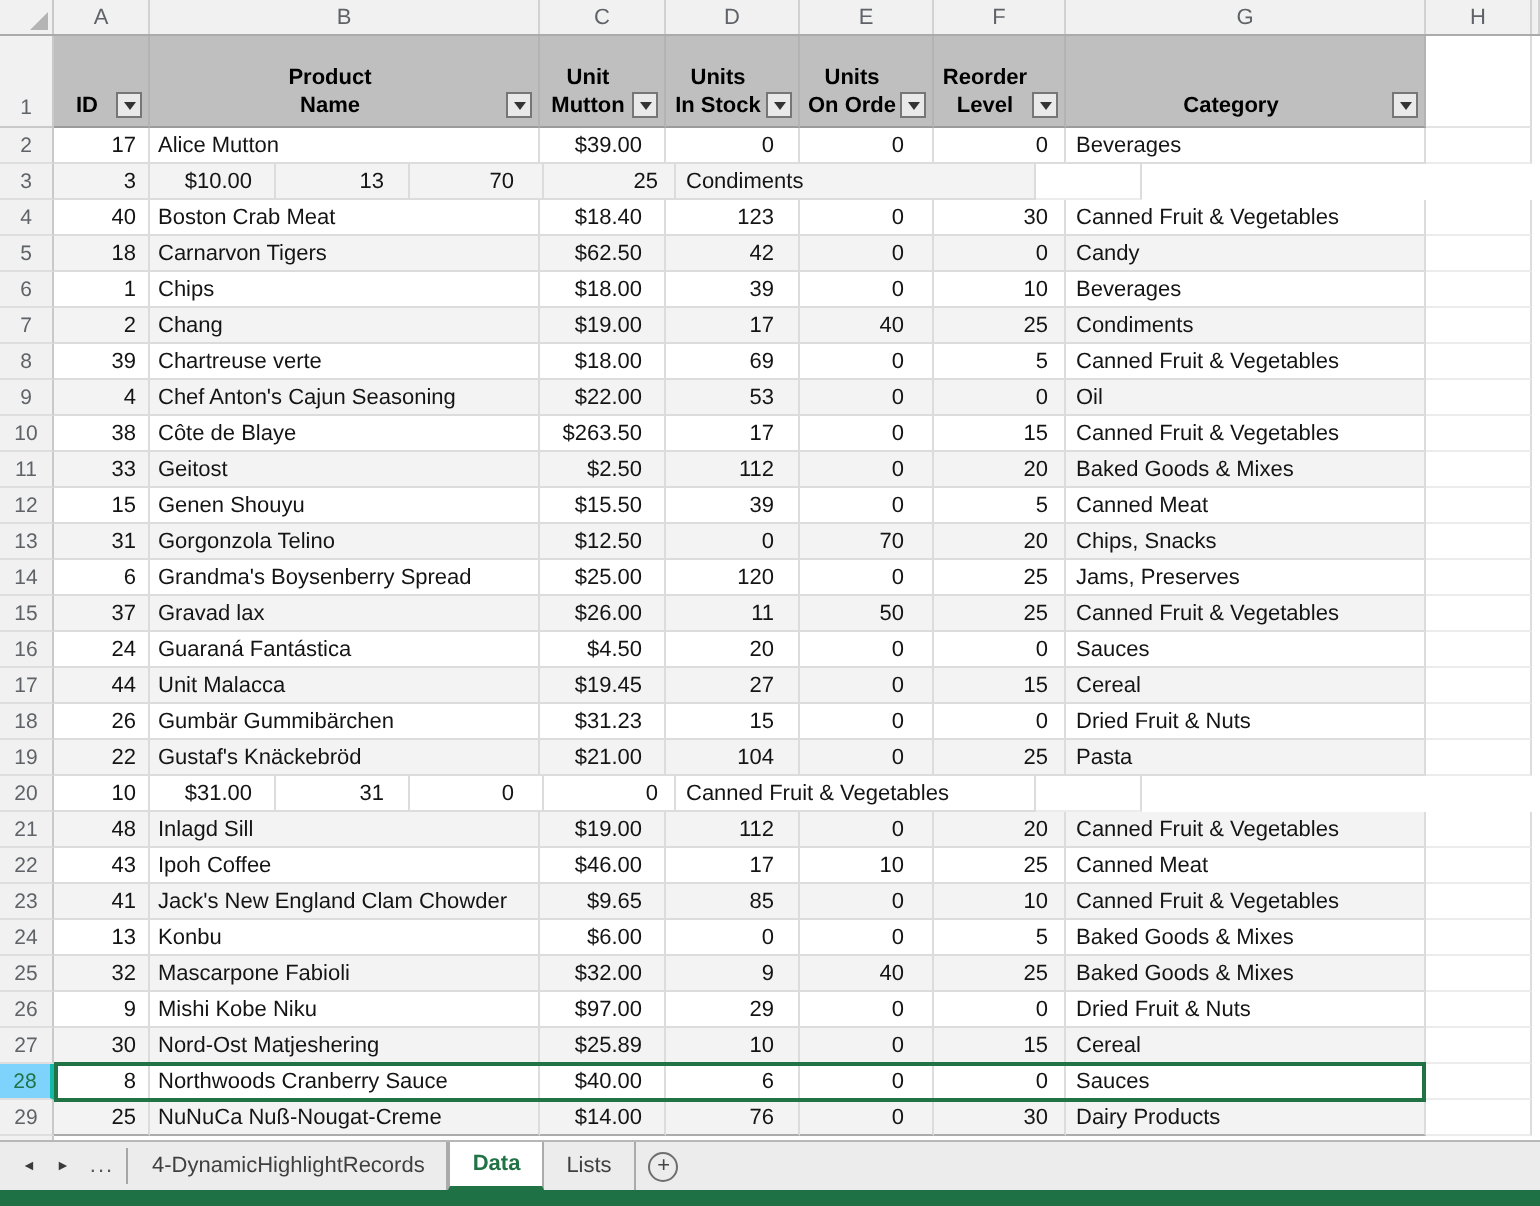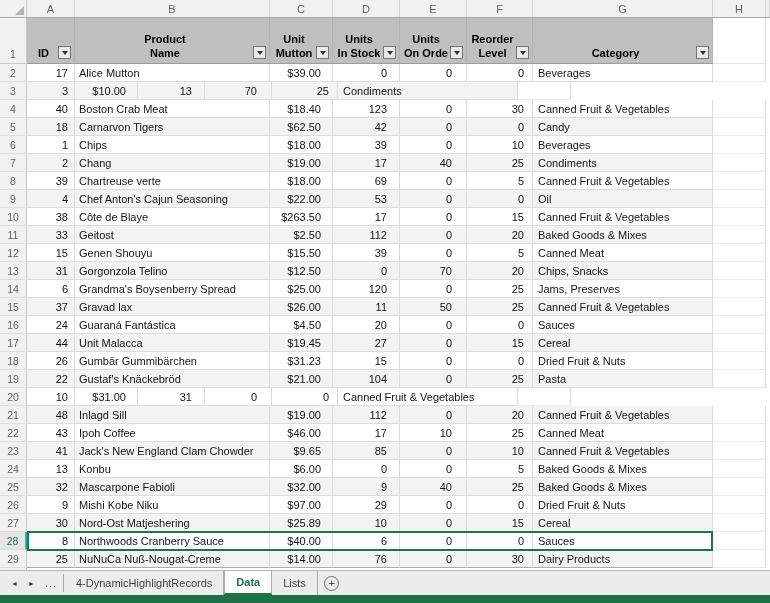--- a/index.html
+++ b/index.html
@@ -15,21 +15,21 @@
        border-bottom:9px solid #B4B4B4;border-left:9px solid transparent;}
   .letter{border-right:1px solid #D2D2D2;color:#5F6368;font-size:11px;
           display:flex;align-items:center;justify-content:center;}
   .lstub{background:#F1F1F1;}
   
   .grid{position:relative;width:770px;}
   .row{display:flex;height:18px;box-sizing:border-box;}
   .row>div{flex:0 0 auto;box-sizing:border-box;}
   .rownum{width:27px;background:#F1F1F1;border-right:1px solid #C9C9C9;border-bottom:1px solid #DEDEDE;
           color:#5F6368;font-size:10.5px;display:flex;align-items:center;justify-content:center;}
-  .rownum.sel{background:#e5e5e5;color:#217346;border-right:2px solid #14b8a6;}
+  .rownum.sel{background:#7dd3fc;color:#217346;border-right:2px solid #14b8a6;}
   .hrow{height:46px;}
   .hrow .rownum{align-items:flex-end;padding-bottom:3px;border-bottom:1px solid #C9C9C9;}
   .hcell{background:#BFBFBF;border-right:1px solid #B3B3B3;border-bottom:1px solid #9B9B9B;
          position:relative;display:flex;flex-direction:column;justify-content:flex-end;
          padding:0 16px 3px 2px;font-weight:bold;font-size:11px;color:#000;text-align:center;}
   .hl{height:14px;line-height:14px;white-space:nowrap;overflow:hidden;}
   .filter{position:absolute;right:3px;bottom:4px;width:13px;height:13px;background:#E9E9E9;
           border:1px solid #767676;display:flex;align-items:center;justify-content:center;box-sizing:border-box;cursor:pointer;}
   .arr{width:0;height:0;border-top:4px solid #333;border-left:3px solid transparent;border-right:3px solid transparent;}
   .cell{background:#fff;border-right:1px solid #DCDCDC;border-bottom:1px solid #DCDCDC;

